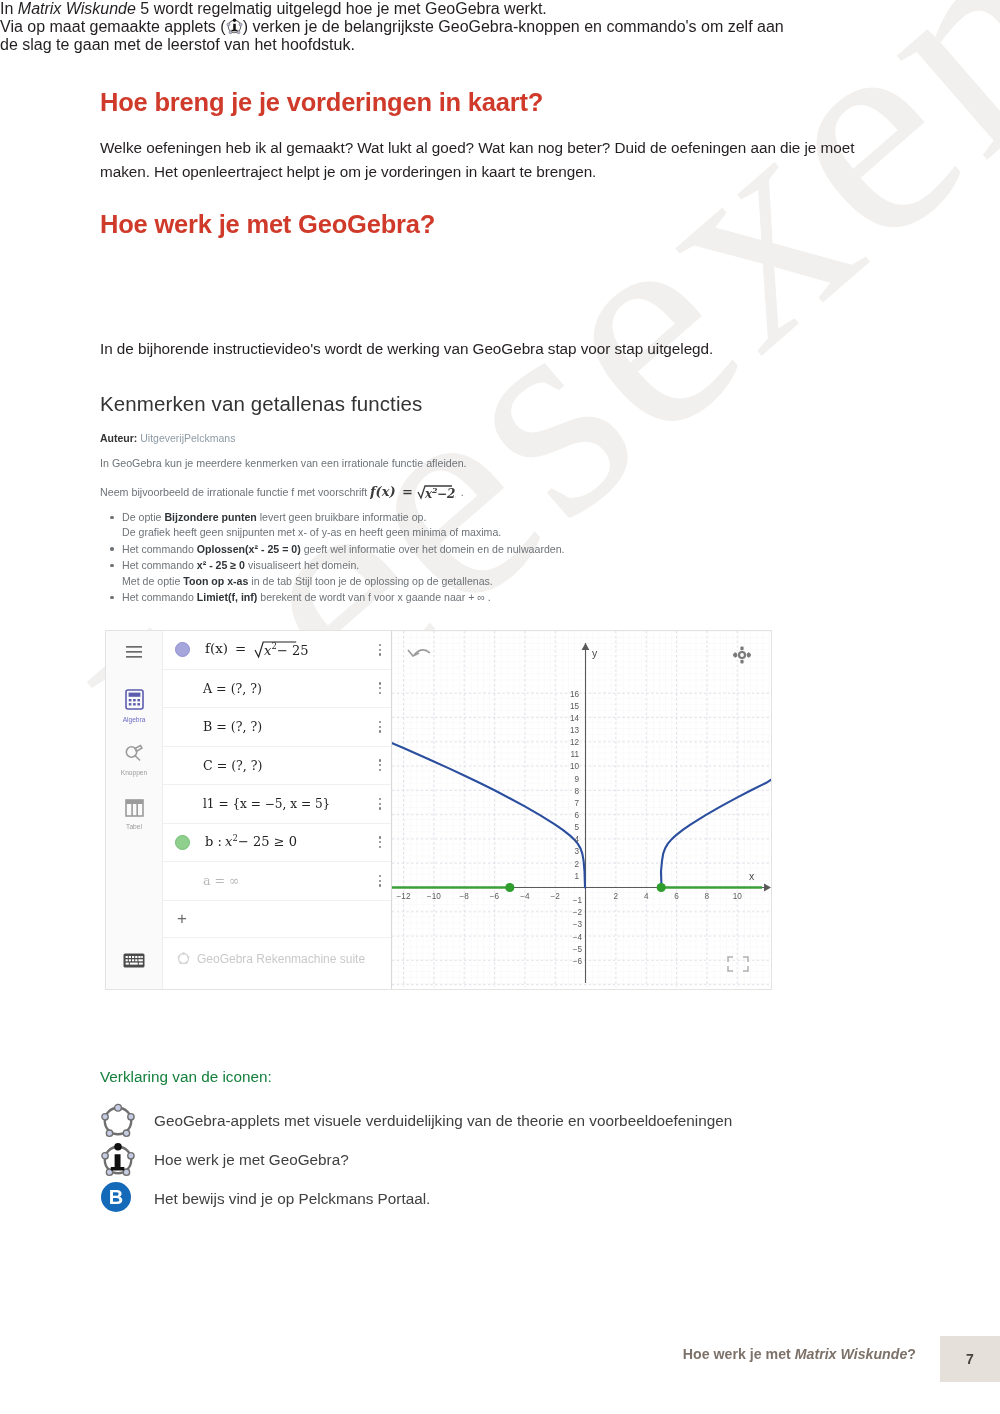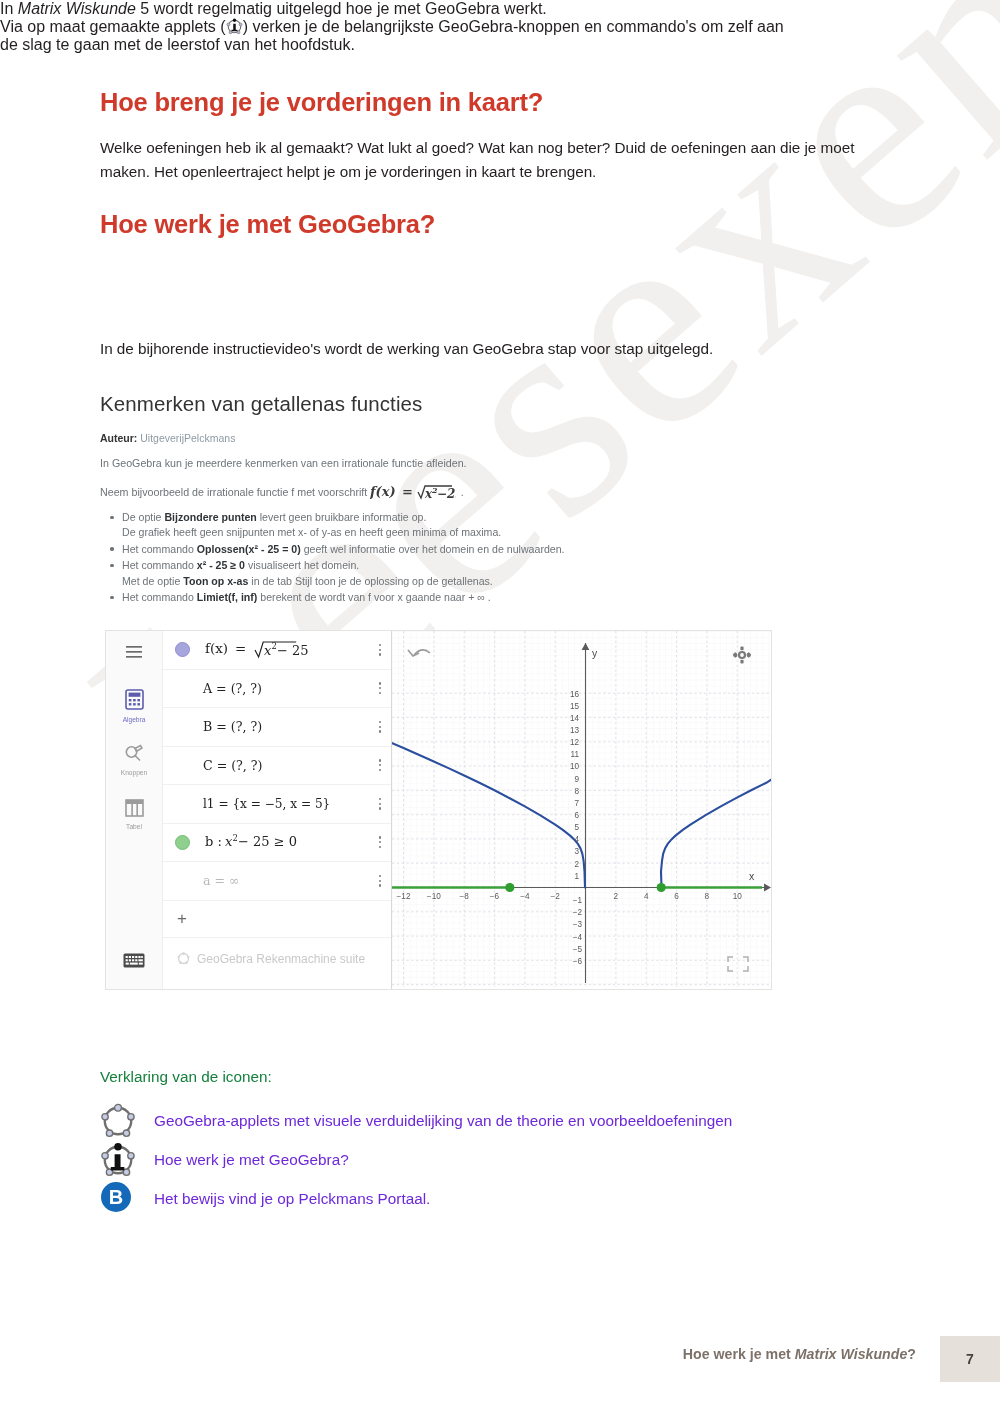--- a/index.html
+++ b/index.html
@@ -269,21 +269,21 @@
     align-items: center;
     height: 39px;
   }
   .legend-ico {
     flex: 0 0 54px;
     height: 36px;
     position: relative;
   }
   .legend-text {
     font-size: 15.3px;
-    color: #6d28d9;
+    color: #404040;
   }
 
   
   #footer {
     position: absolute;
     left: 0;
     top: 1336px;
     width: 1000px;
     height: 46px;
   }

